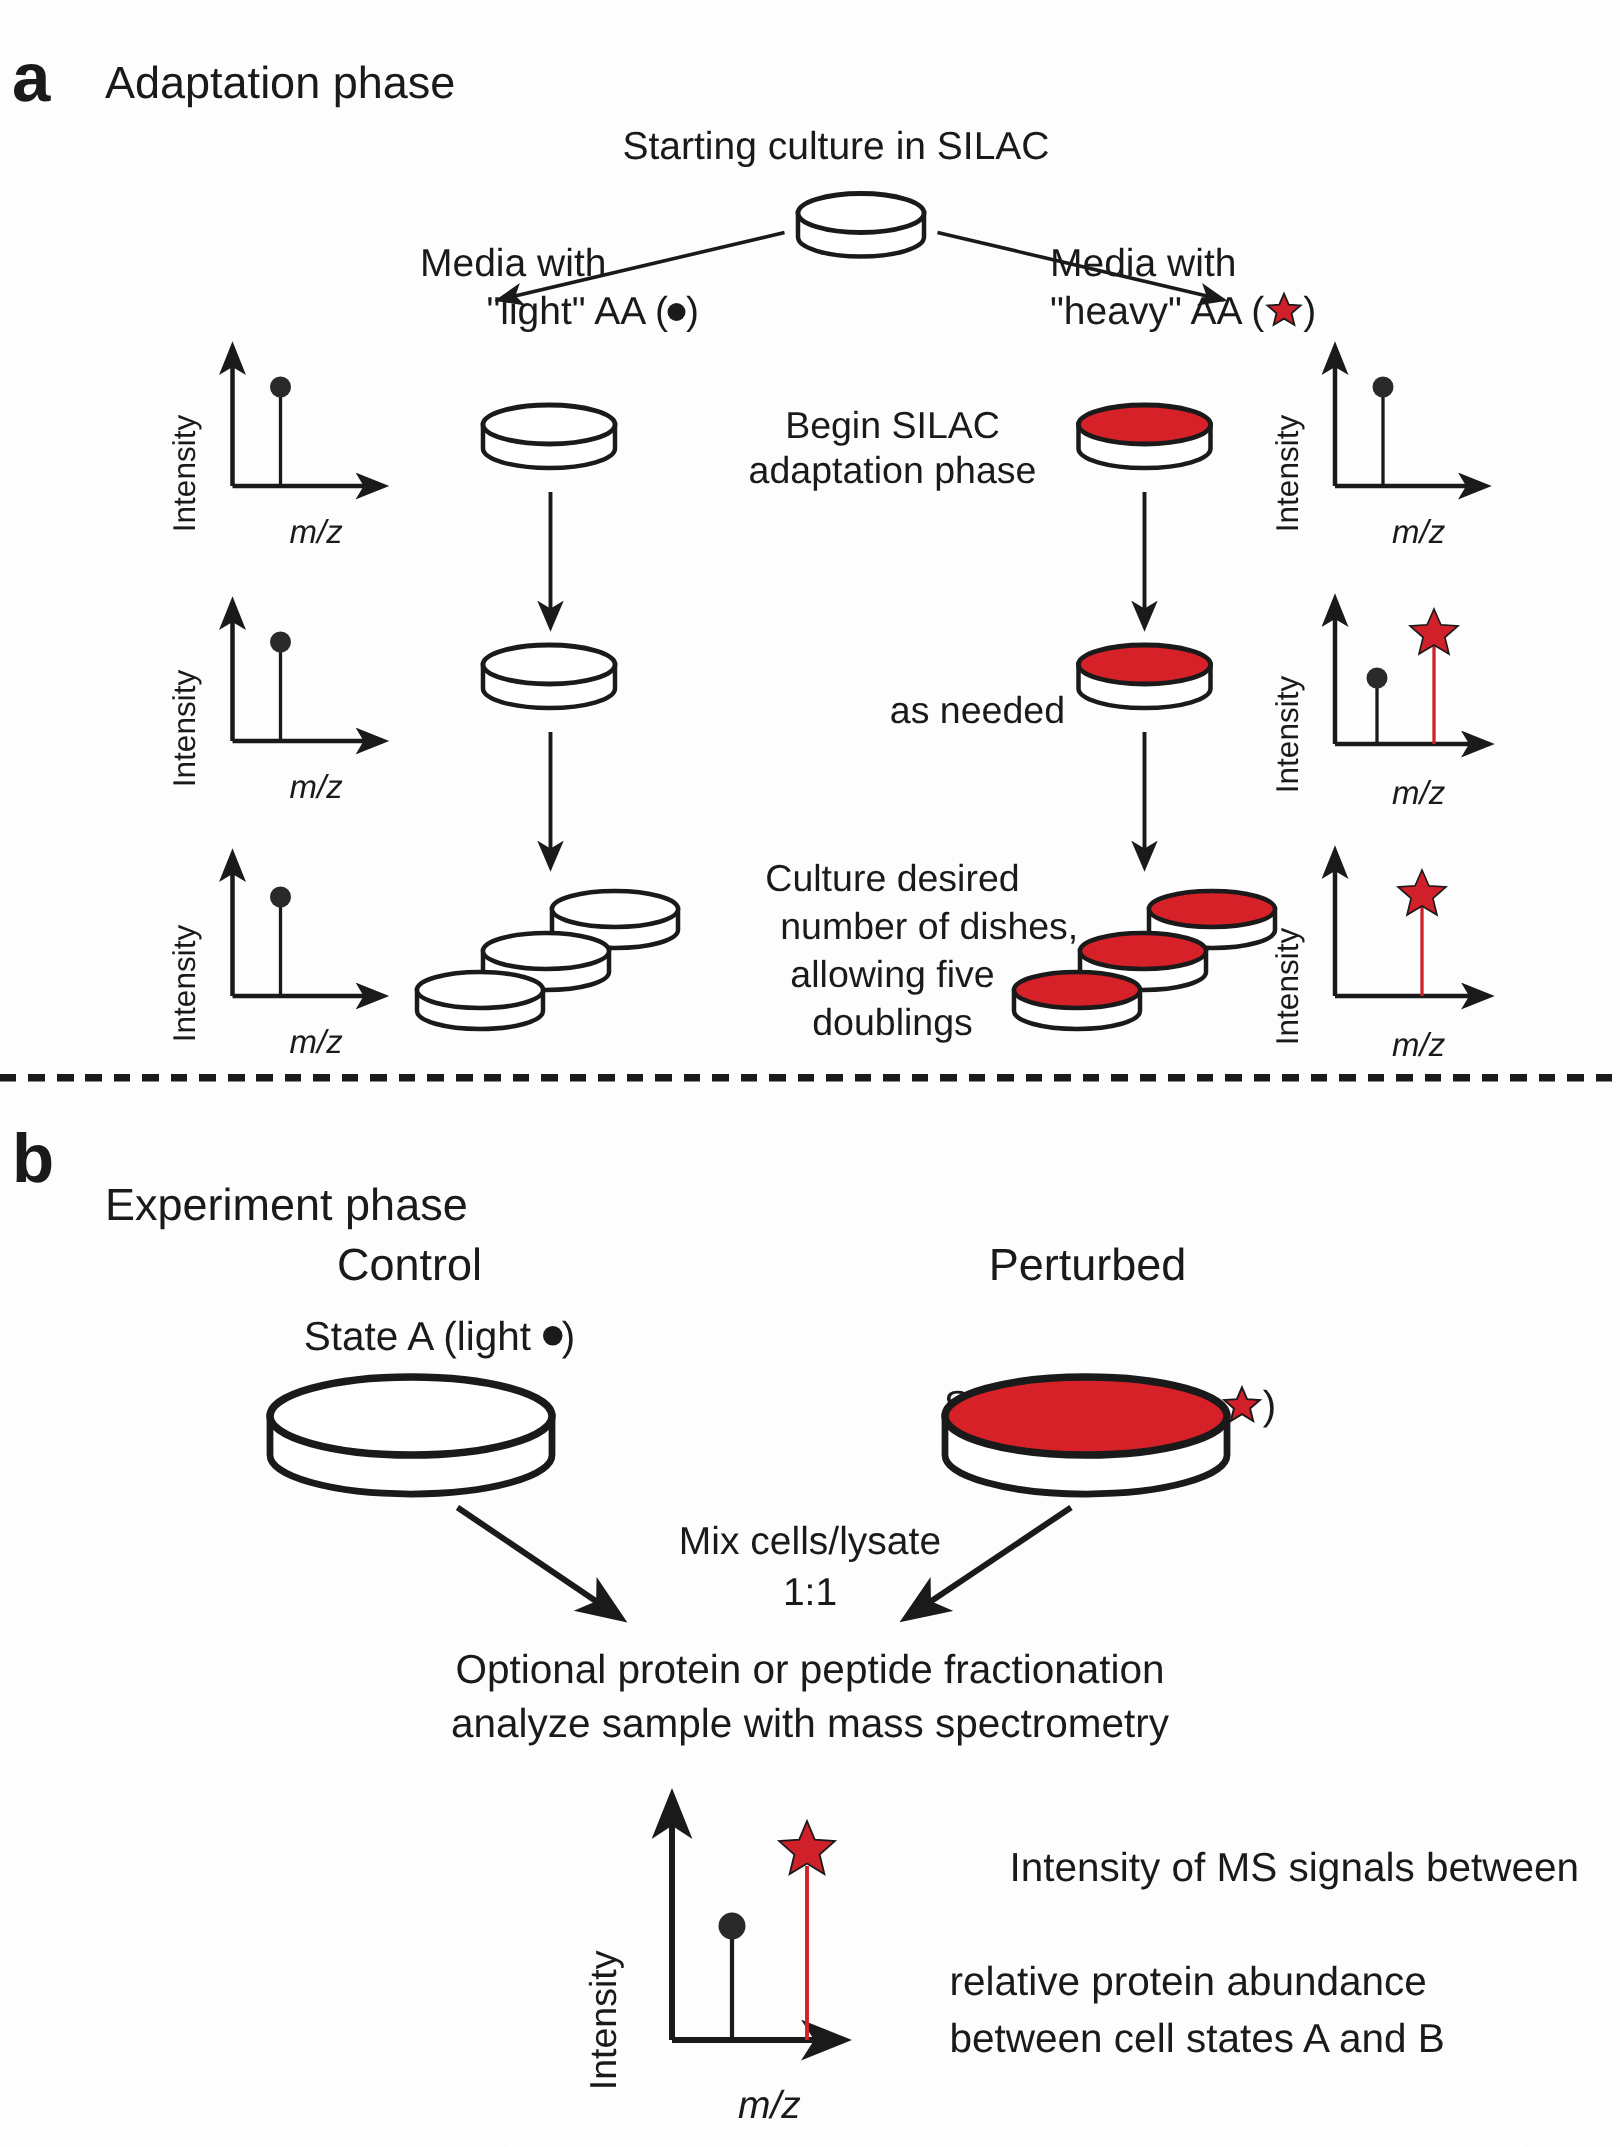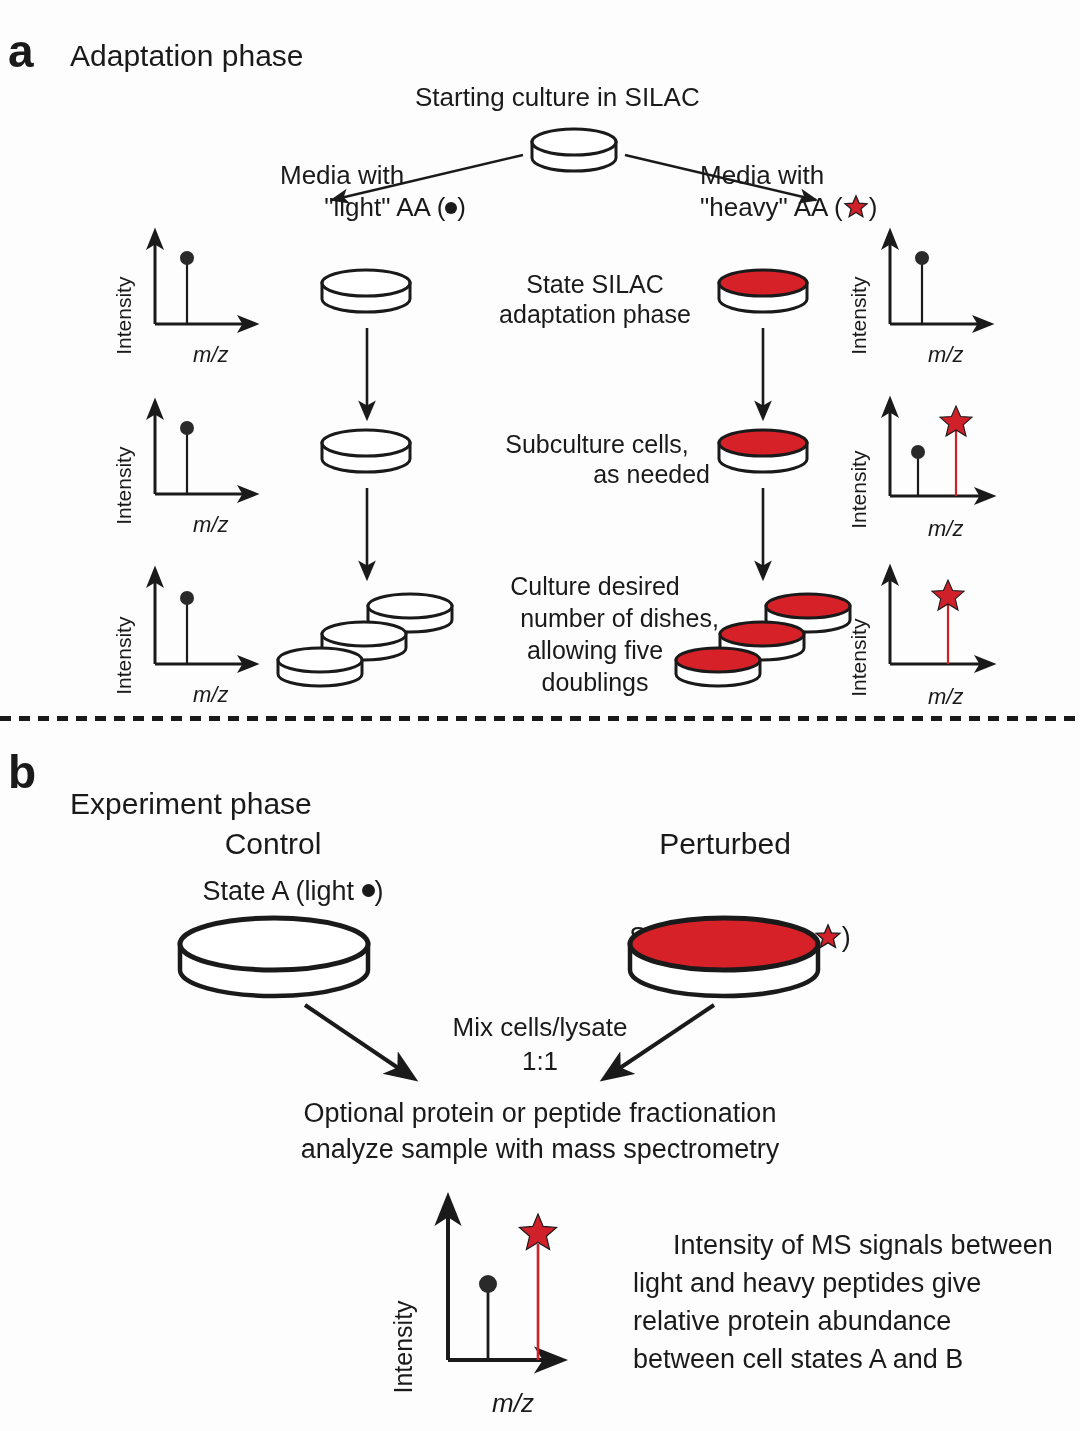--- a/index.html
+++ b/index.html
@@ -125,21 +125,21 @@
       <circle cx="62" cy="36" r="7" fill="#2a2a2a"></circle>
     </svg>
     <div class="txt mz-label" style="left:48px; top:120px;">m/z</div>
   </div>
 
   <svg class="abs" style="left:318px; top:268px;" width="96" height="50" viewBox="0 0 96 50">
     <path d="M4,15 L4,31 A44,13 0 0 0 92,31 L92,15 Z" fill="#ffffff" stroke="#1a1a1a" stroke-width="3"></path>
     <ellipse cx="48" cy="15" rx="44" ry="13" fill="#ffffff" stroke="#1a1a1a" stroke-width="3.2"></ellipse>
   </svg>
 
-  <div class="txt body-txt" style="left:480px; top:270px; width:230px;">State SILAC</div>
+  <div class="txt body-txt" style="left:480px; top:270px; width:230px;">Begin SILAC</div>
   <div class="txt body-txt" style="left:455px; top:300px; width:280px;">adaptation phase</div>
 
   <svg class="abs" style="left:715px; top:268px;" width="96" height="50" viewBox="0 0 96 50">
     <path d="M4,15 L4,31 A44,13 0 0 0 92,31 L92,15 Z" fill="#ffffff" stroke="#1a1a1a" stroke-width="3"></path>
     <ellipse cx="48" cy="15" rx="44" ry="13" fill="#d72128" stroke="#1a1a1a" stroke-width="3.2"></ellipse>
   </svg>
 
   <div class="abs" style="left:860px; top:222px;">
     <div class="txt vert-label" style="left:12px; top:108px;">Intensity</div>
     <svg width="160" height="120" viewBox="0 0 160 120">
@@ -172,21 +172,20 @@
       <circle cx="62" cy="36" r="7" fill="#2a2a2a"></circle>
     </svg>
     <div class="txt mz-label" style="left:48px; top:120px;">m/z</div>
   </div>
 
   <svg class="abs" style="left:318px; top:428px;" width="96" height="50" viewBox="0 0 96 50">
     <path d="M4,15 L4,31 A44,13 0 0 0 92,31 L92,15 Z" fill="#ffffff" stroke="#1a1a1a" stroke-width="3"></path>
     <ellipse cx="48" cy="15" rx="44" ry="13" fill="#ffffff" stroke="#1a1a1a" stroke-width="3.2"></ellipse>
   </svg>
 
-  <div class="txt body-txt" style="left:462px; top:430px; width:270px;">Subculture cells,</div>
   <div class="txt body-txt" style="left:480px; top:460px; width:230px;text-align:right;">as needed</div>
 
   <svg class="abs" style="left:715px; top:428px;" width="96" height="50" viewBox="0 0 96 50">
     <path d="M4,15 L4,31 A44,13 0 0 0 92,31 L92,15 Z" fill="#ffffff" stroke="#1a1a1a" stroke-width="3"></path>
     <ellipse cx="48" cy="15" rx="44" ry="13" fill="#d72128" stroke="#1a1a1a" stroke-width="3.2"></ellipse>
   </svg>
 
   <div class="abs" style="left:860px; top:392px;">
     <div class="txt vert-label" style="left:12px; top:112px;">Intensity</div>
     <svg width="170" height="124" viewBox="0 0 170 124">
@@ -321,17 +320,16 @@
       <line x1="38" y1="168" x2="148" y2="168" stroke="#1a1a1a" stroke-width="4" marker-end="url(#sb1)"></line>
       <line x1="78" y1="168" x2="78" y2="98" stroke="#1a1a1a" stroke-width="2.8"></line>
       <circle cx="78" cy="92" r="9" fill="#2a2a2a"></circle>
       <line x1="128" y1="168" x2="128" y2="52" stroke="#d0202a" stroke-width="2.6"></line>
       <path d="M128,22 L133.2,34.4 L146.6,35.4 L136.4,44.3 L139.6,57.4 L128,50.4 L116.4,57.4 L119.6,44.3 L109.4,35.4 L122.8,34.4 Z" fill="#d0202a" stroke="#1a1a1a" stroke-width="1.2"></path>
     </svg>
     <div class="txt mz-label" style="left:62px; top:196px; font-size:26px;">m/z</div>
   </div>
 
   <div class="txt" style="left:633px; top:1230px; font-size:27px;margin-left:40px;">Intensity of MS signals between</div>
-  <div class="txt" style="left:633px; top:1268px; font-size:27px;">light and heavy peptides give</div>
   <div class="txt" style="left:633px; top:1306px; font-size:27px;">relative protein abundance</div>
   <div class="txt" style="left:633px; top:1344px; font-size:27px;">between cell states A and B</div>
 
 </div>
 
 </body></html>

